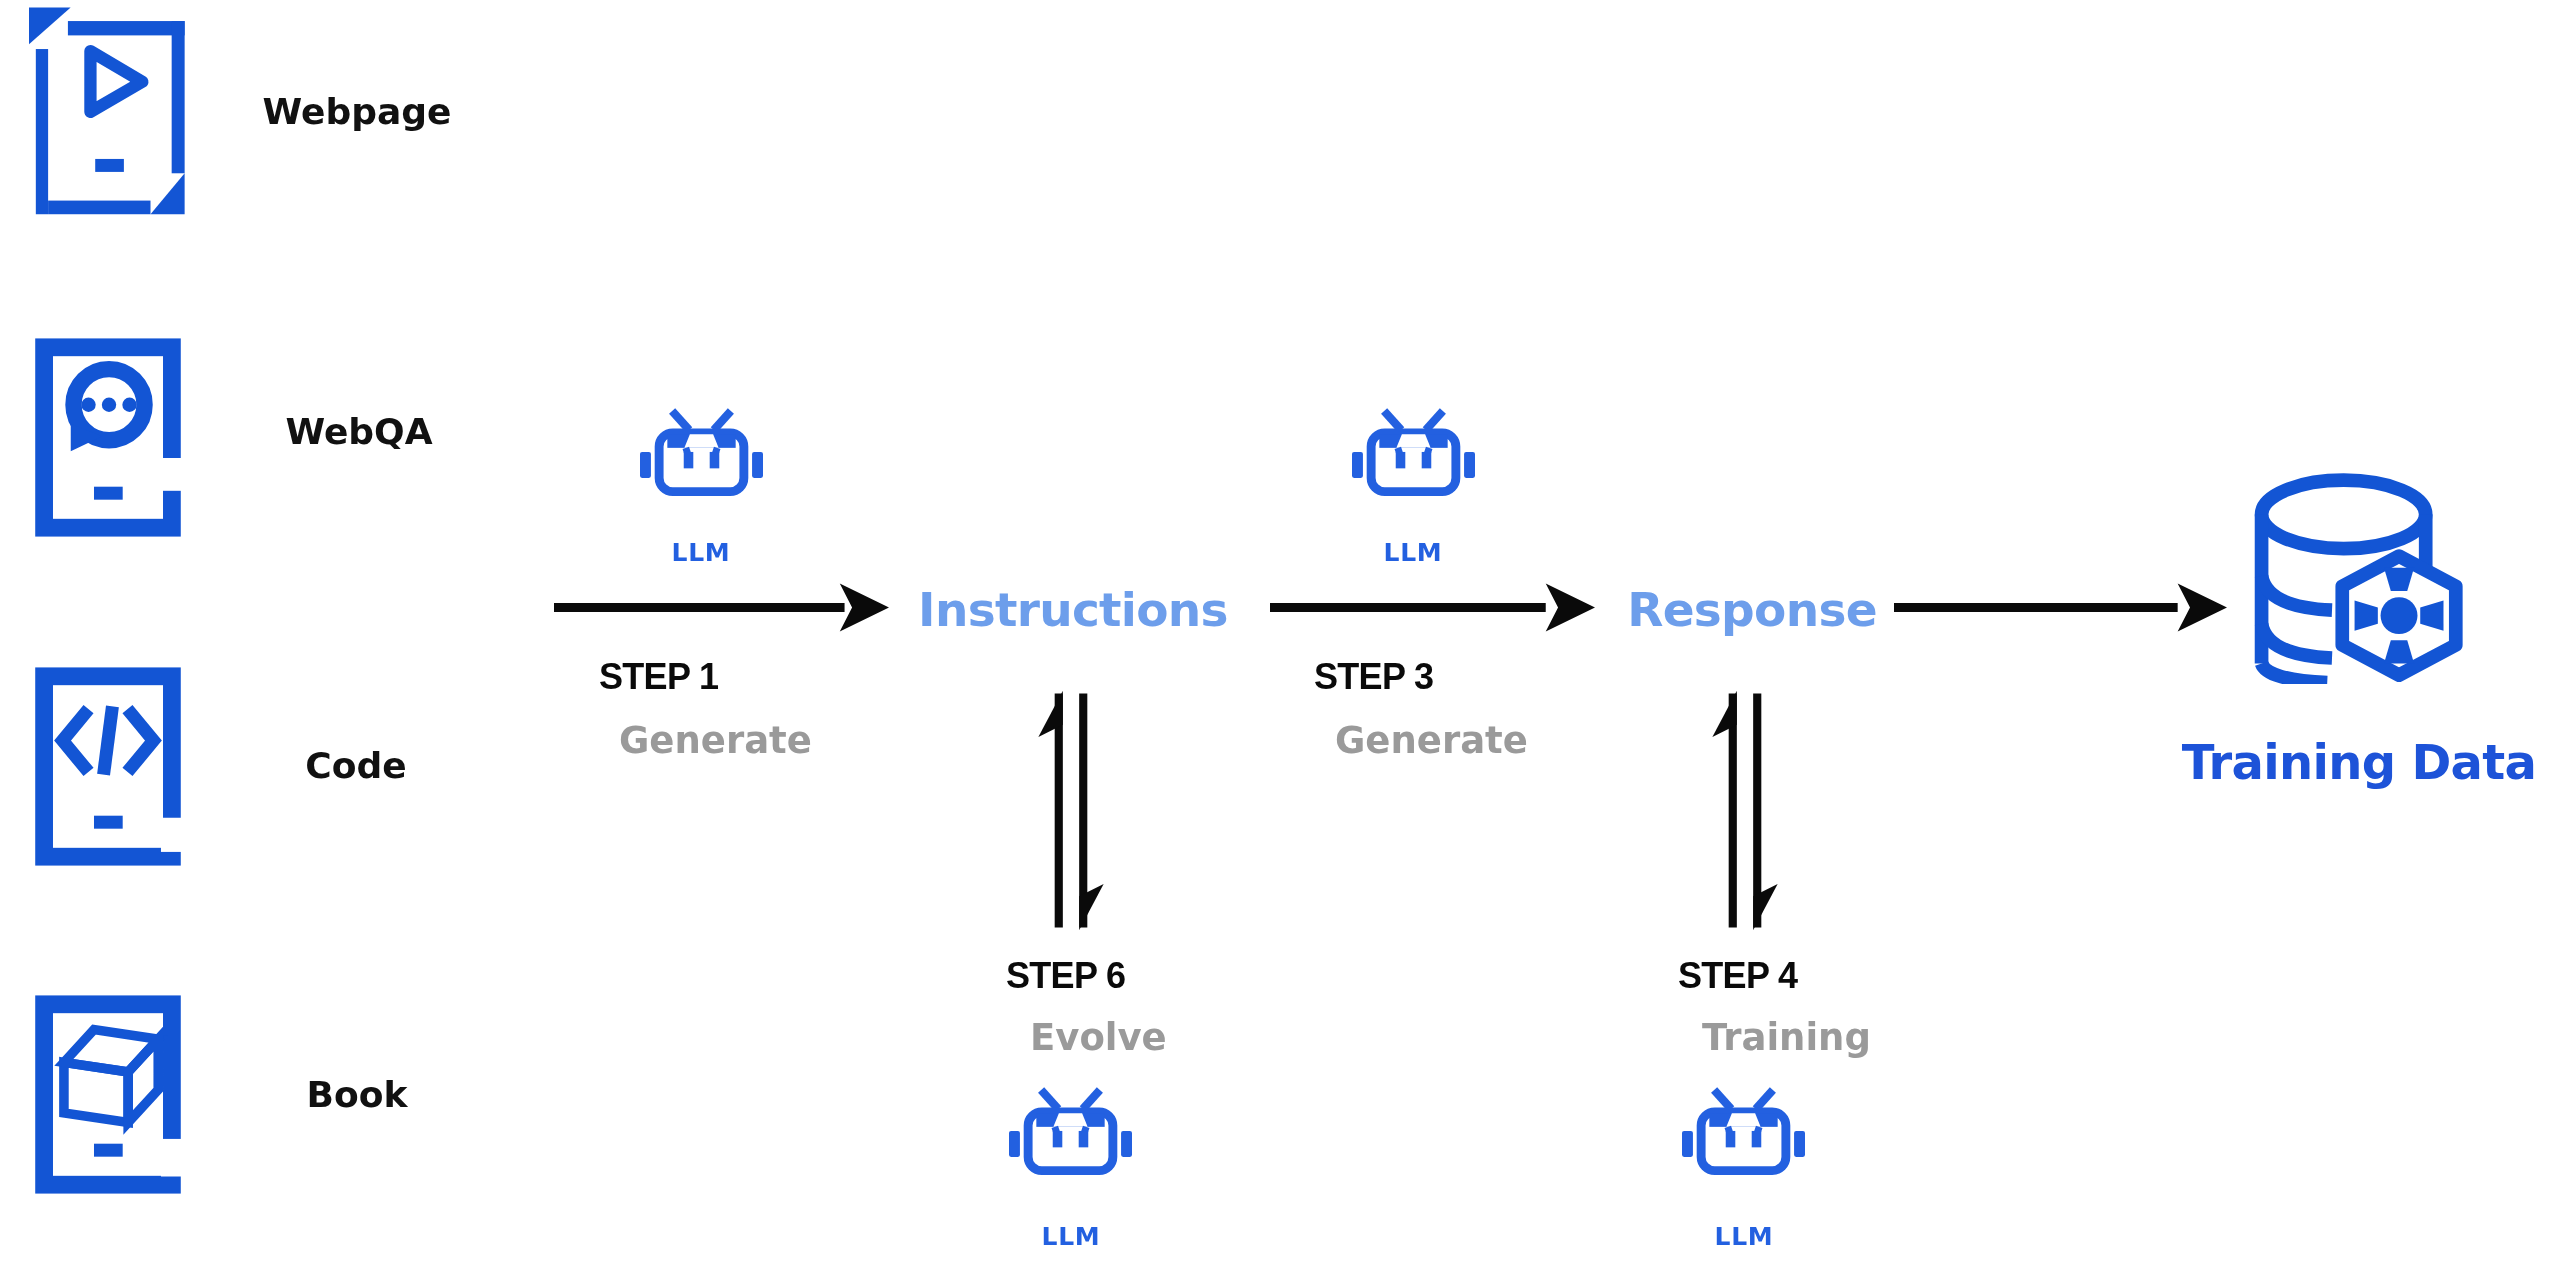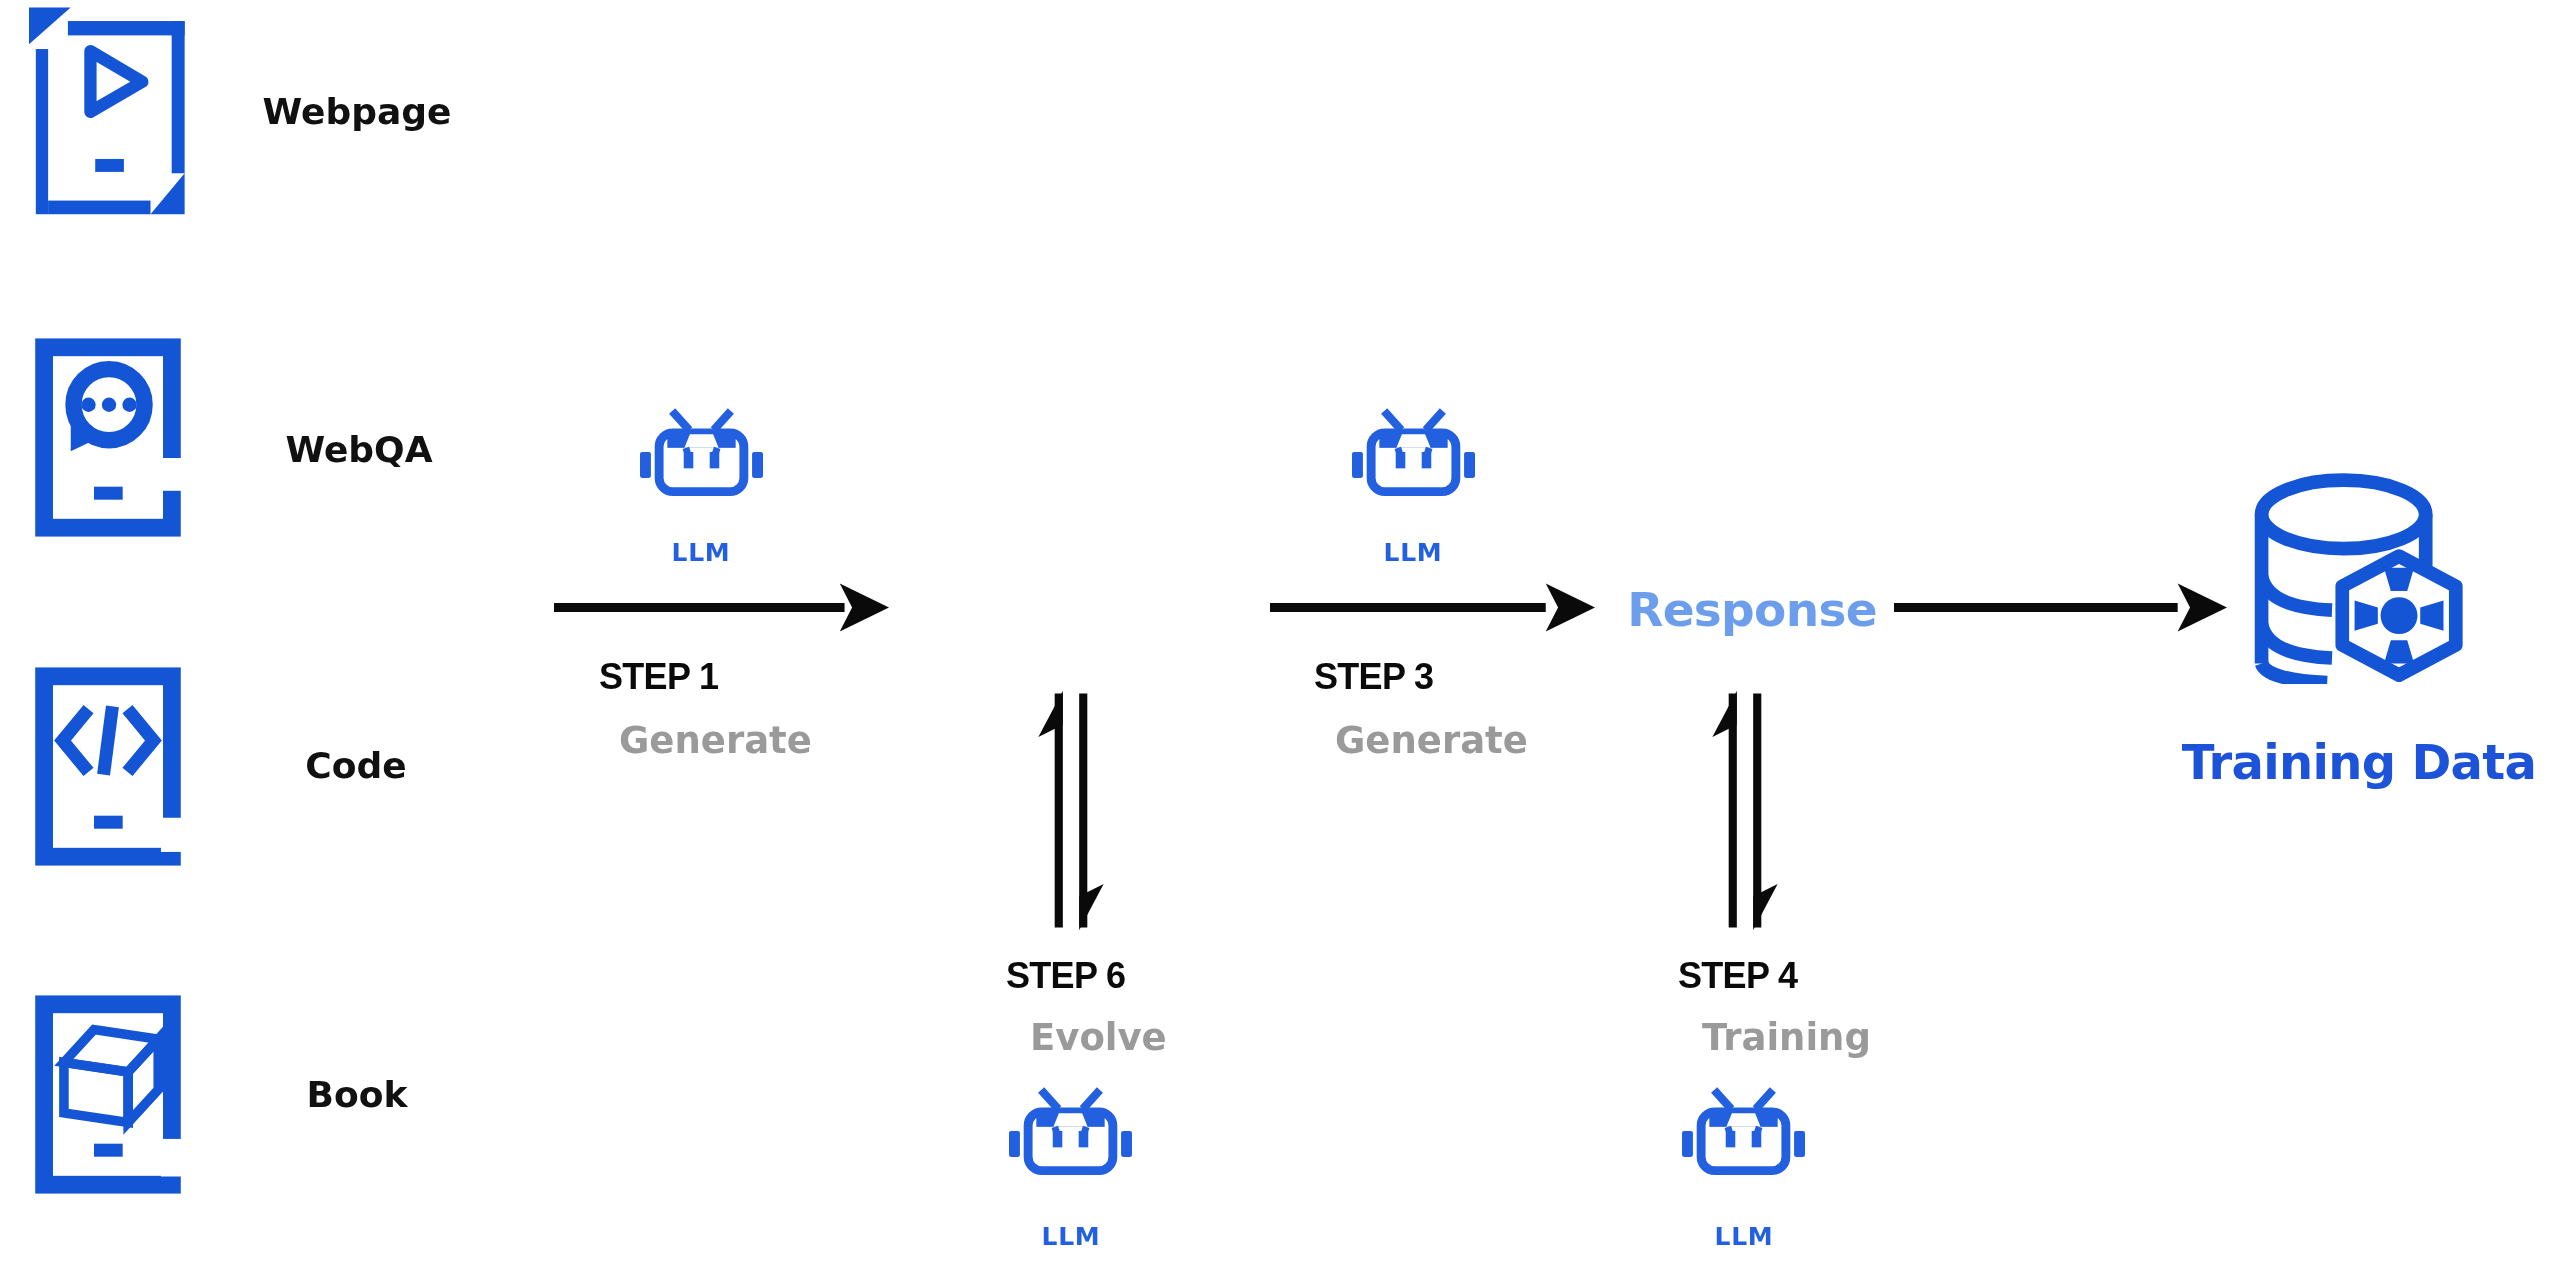--- a/index.html
+++ b/index.html
@@ -35,21 +35,21 @@
   <svg class="abs" style="left:31px;top:335px;" width="154" height="205" viewBox="0 0 225 300">
     <rect x="19" y="18" width="187" height="264" fill="none" stroke="#1355d4" stroke-width="26"></rect>
     <rect x="190" y="180" width="35" height="48" fill="#ffffff"></rect>
     <circle cx="114" cy="102" r="52" fill="#ffffff" stroke="#1355d4" stroke-width="24"></circle>
     <polygon points="58,130 58,170 104,148" fill="#1355d4"></polygon>
     <circle cx="84" cy="102" r="10.5" fill="#1355d4"></circle>
     <circle cx="114" cy="102" r="10.5" fill="#1355d4"></circle>
     <circle cx="144" cy="102" r="10.5" fill="#1355d4"></circle>
     <rect x="92" y="222" width="42" height="19" fill="#1355d4"></rect>
   </svg>
-  <div class="abs ctr src-label" style="left:359px;top:411px;margin-top:18px;">WebQA</div>
+  <div class="abs ctr src-label" style="left:359px;top:411px;">WebQA</div>
 
   <svg class="abs" style="left:31px;top:664px;" width="154" height="205" viewBox="0 0 225 300">
     <rect x="19" y="18" width="187" height="264" fill="none" stroke="#1355d4" stroke-width="26"></rect>
     <rect x="190" y="225" width="35" height="50" fill="#ffffff"></rect>
     <polyline points="84,66 46,112 84,158" fill="none" stroke="#1355d4" stroke-width="19"></polyline>
     <polyline points="141,66 179,112 141,158" fill="none" stroke="#1355d4" stroke-width="19"></polyline>
     <line x1="119" y1="62" x2="106" y2="162" stroke="#1355d4" stroke-width="19"></line>
     <rect x="92" y="222" width="42" height="19" fill="#1355d4"></rect>
   </svg>
   <div class="abs ctr src-label" style="left:356px;top:745px;">Code</div>
@@ -146,20 +146,21 @@
     <polygon points="62,352 98,284 62,302" fill="#0a0a0a"></polygon>
   </svg>
 
   <svg class="abs" style="left:1711px;top:690px;" width="68" height="241" viewBox="0 0 100 352">
     <line x1="32" y1="4" x2="32" y2="348" stroke="#0a0a0a" stroke-width="12"></line>
     <polygon points="38,0 2,68 38,50" fill="#0a0a0a"></polygon>
     <line x1="68" y1="4" x2="68" y2="348" stroke="#0a0a0a" stroke-width="12"></line>
     <polygon points="62,352 98,284 62,302" fill="#0a0a0a"></polygon>
   </svg>
 
+  <div class="abs ctr node-label" style="left:1073px;top:582px;">Instructions</div>
 
   <div class="abs ctr node-label" style="left:1752px;top:582px;">Response</div>
 
   <div class="abs step-label" style="left:599px;top:656px;">STEP 1</div>
   <div class="abs action-label" style="left:595px;top:719px;">Generate</div>
 
   <div class="abs step-label" style="left:1006px;top:955px;">STEP 6</div>
   <div class="abs action-label" style="left:1006px;top:1016px;">Evolve</div>
 
   <div class="abs step-label" style="left:1314px;top:656px;">STEP 3</div>

